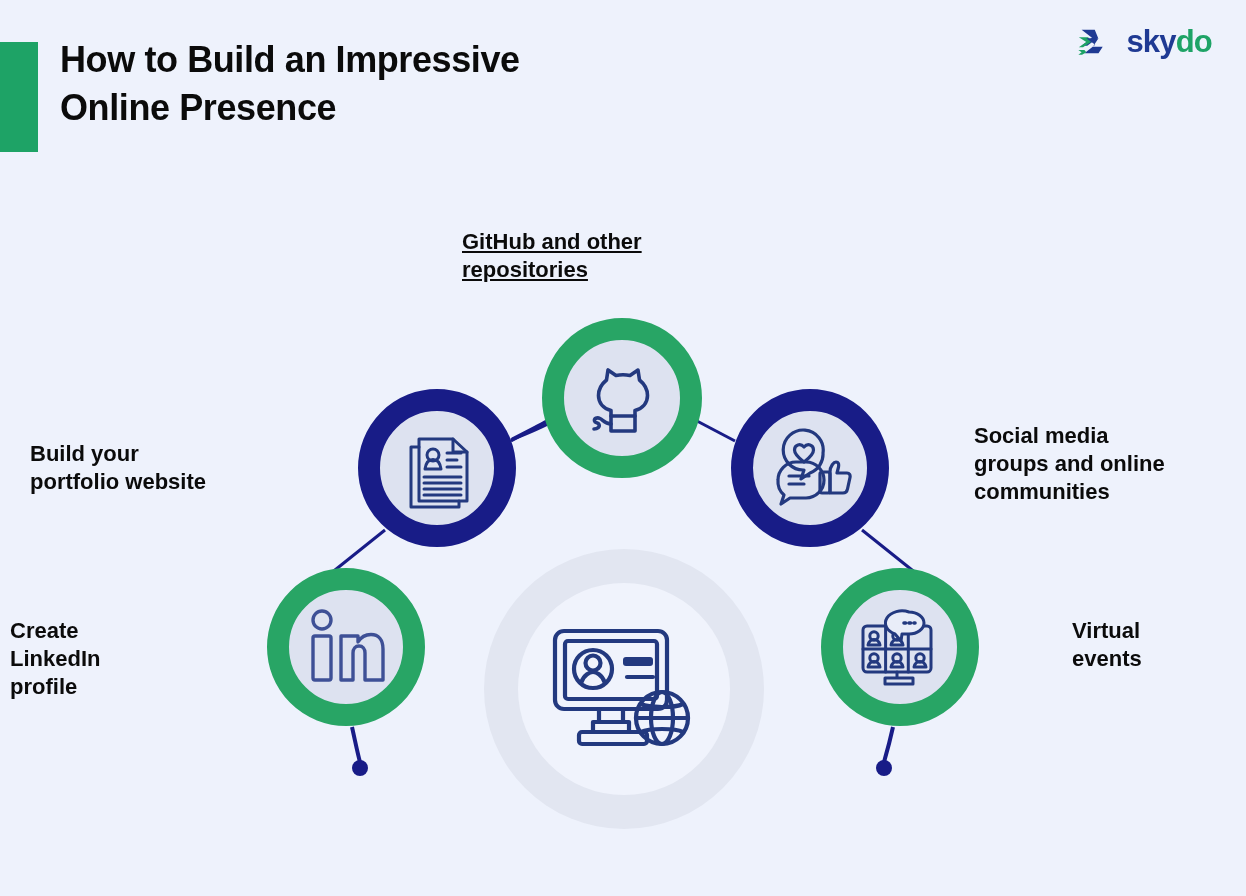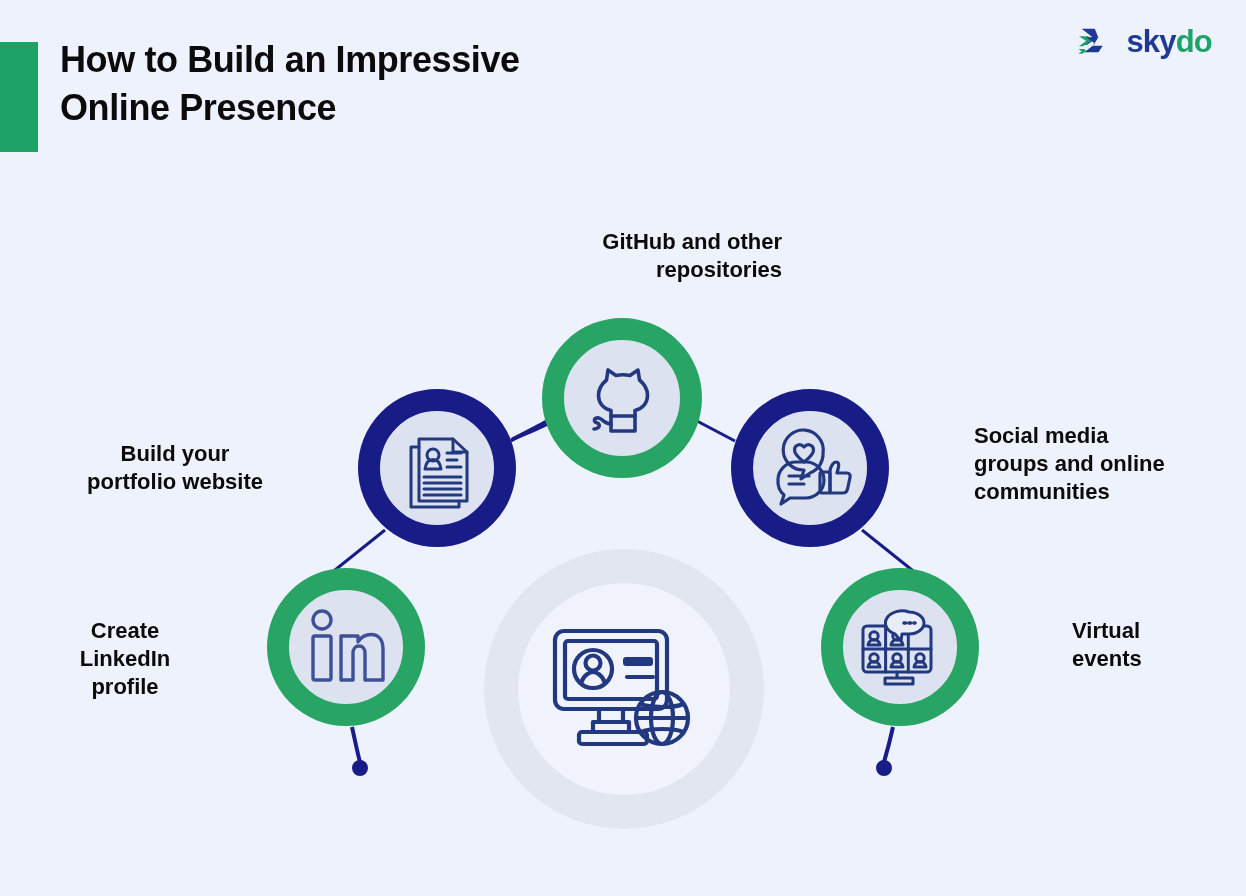--- a/index.html
+++ b/index.html
@@ -42,21 +42,21 @@
     letter-spacing: -0.4px;
     white-space: pre-line;
   }
 
   
   .logo {
     position: absolute;
     right: 34px;
     top: 26px;
     display: flex;
-    align-items: flex-start;
+    align-items: flex-end;
     gap: 20px;
   }
   .logo-mark {
     display: block;
     width: 30px;
     height: 30px;
   }
   .logo-text {
     font-size: 31px;
     font-weight: 700;
@@ -109,23 +109,23 @@
   }
 
   .label {
     position: absolute;
     font-size: 22px;
     font-weight: 700;
     color: #0b0b0b;
     line-height: 1.28;
     white-space: pre-line;
   }
-  .label.r { text-align: center; }
+  .label.r { text-align: left; }
   .label.l { text-align: left; margin-left: 40px; }
-  .label.c { text-align: right; }
+  .label.c { text-align: left; text-decoration: underline; }
 </style>
 </head>
 <body>
 
 <div id="stage">
 
   <div class="accent-bar"></div>
   <div class="page-title">How to Build an Impressive
 Online Presence</div>
 

